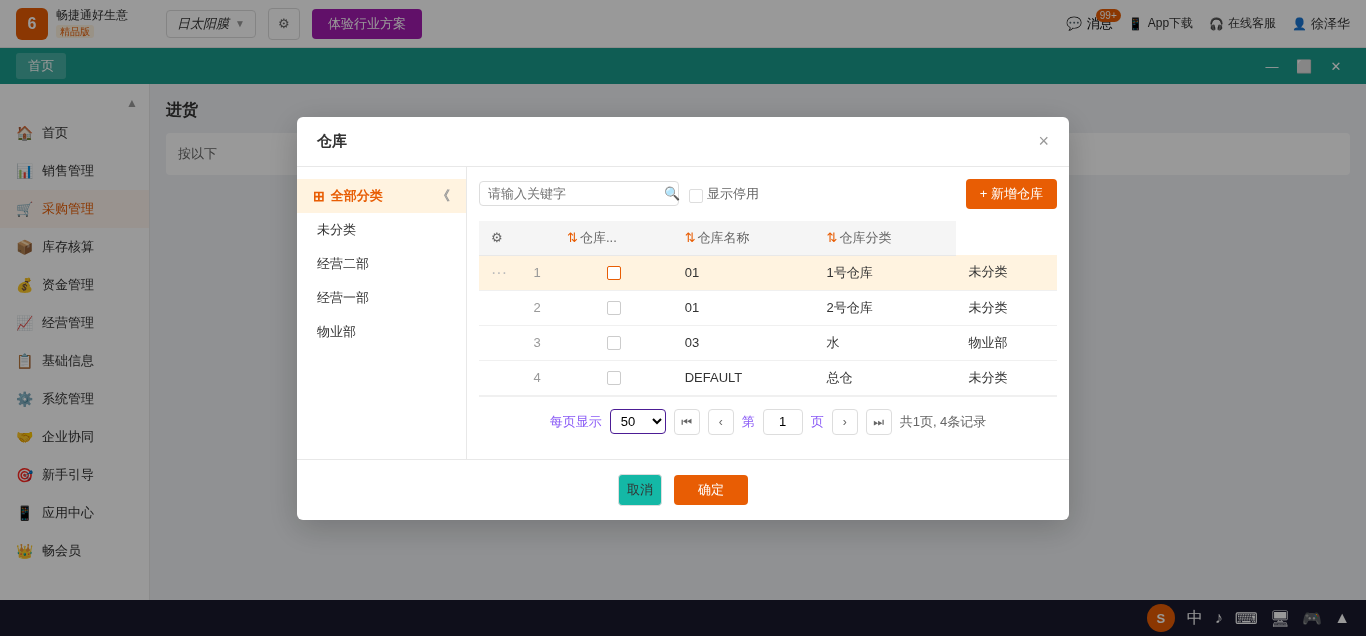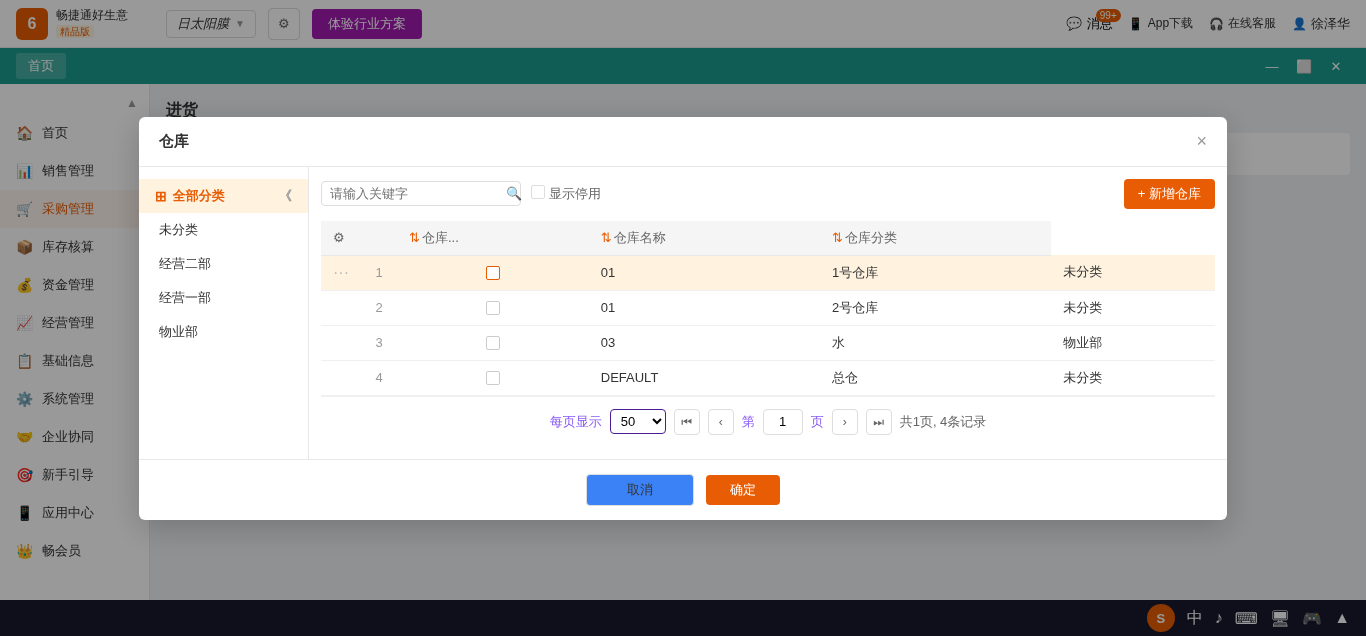--- a/index.html
+++ b/index.html
@@ -104,21 +104,21 @@
     .modal-overlay {
       position: fixed; top: 0; left: 0; right: 0; bottom: 0;
       background: rgba(0,0,0,0.4); z-index: 100;
       display: flex; align-items: center; justify-content: center;
     }
 
     
     .modal {
       background: white;
       border-radius: 6px;
-      width: 1088px;
+      width: 772px;
       max-height: 560px;
       display: flex;
       flex-direction: column;
       box-shadow: 0 8px 32px rgba(0,0,0,0.2);
     }
     .modal-header {
       display: flex; align-items: center; justify-content: space-between;
       padding: 14px 20px;
       border-bottom: 1px solid #e8e8e8;
     }
@@ -151,21 +151,21 @@
     .table-panel { flex: 1; display: flex; flex-direction: column; padding: 12px; overflow: hidden; }
 
     .toolbar { display: flex; align-items: center; gap: 10px; margin-bottom: 12px; }
     .search-box {
       display: flex; align-items: center;
       border: 1px solid #ddd; border-radius: 4px; padding: 4px 8px;
       width: 200px; background: white;
     }
     .search-input { border: none; outline: none; flex: 1; font-size: 13px; color: #333; }
     .search-icon { color: #999; cursor: pointer; }
-    .show-disabled { display: flex; align-items: flex-start; gap: 4px; font-size: 13px; color: #666; }
+    .show-disabled { display: flex; align-items: flex-end; gap: 4px; font-size: 13px; color: #666; }
     .checkbox-inactive { width: 14px; height: 14px; border: 1px solid #ddd; border-radius: 2px; display: inline-block; }
     .add-btn {
       margin-left: auto;
       background: #e85d04; color: white; border: none;
       padding: 6px 14px; border-radius: 4px; cursor: pointer; font-size: 13px;
       white-space: nowrap;
     }
 
     
     .data-table { width: 100%; border-collapse: collapse; font-size: 13px; }
@@ -203,22 +203,22 @@
     }
     .page-info { color: #666; font-size: 13px; }
 
     
     .modal-footer {
       display: flex; align-items: center; justify-content: center;
       gap: 12px; padding: 14px 20px;
       border-top: 1px solid #e8e8e8;
     }
     .cancel-btn {
-      padding: 6px 40px; border: 1px solid #ddd; border-radius: 4px;
-      background: #3b82f6; cursor: pointer; font-size: 13px; color: #333;
+      padding: 6px 8px; border: 1px solid #ddd; border-radius: 4px;
+      background: #14b8a6; cursor: pointer; font-size: 13px; color: #333;
     }
     .confirm-btn {
       padding: 6px 24px; border: none; border-radius: 4px;
       background: #e85d04; color: white; cursor: pointer; font-size: 13px;
     }
 
     
     .bottom-bar {
       position: fixed; bottom: 0; left: 0; right: 0; height: 36px;
       background: #1a1a2e; display: flex; align-items: center; justify-content: flex-end;

